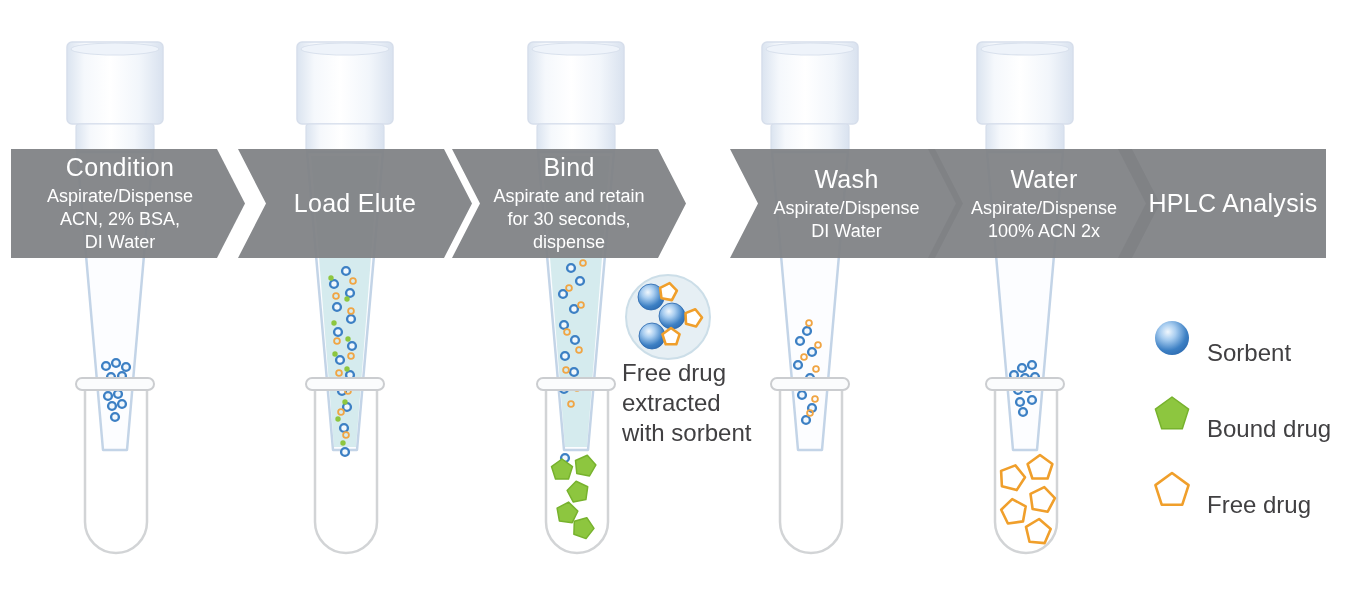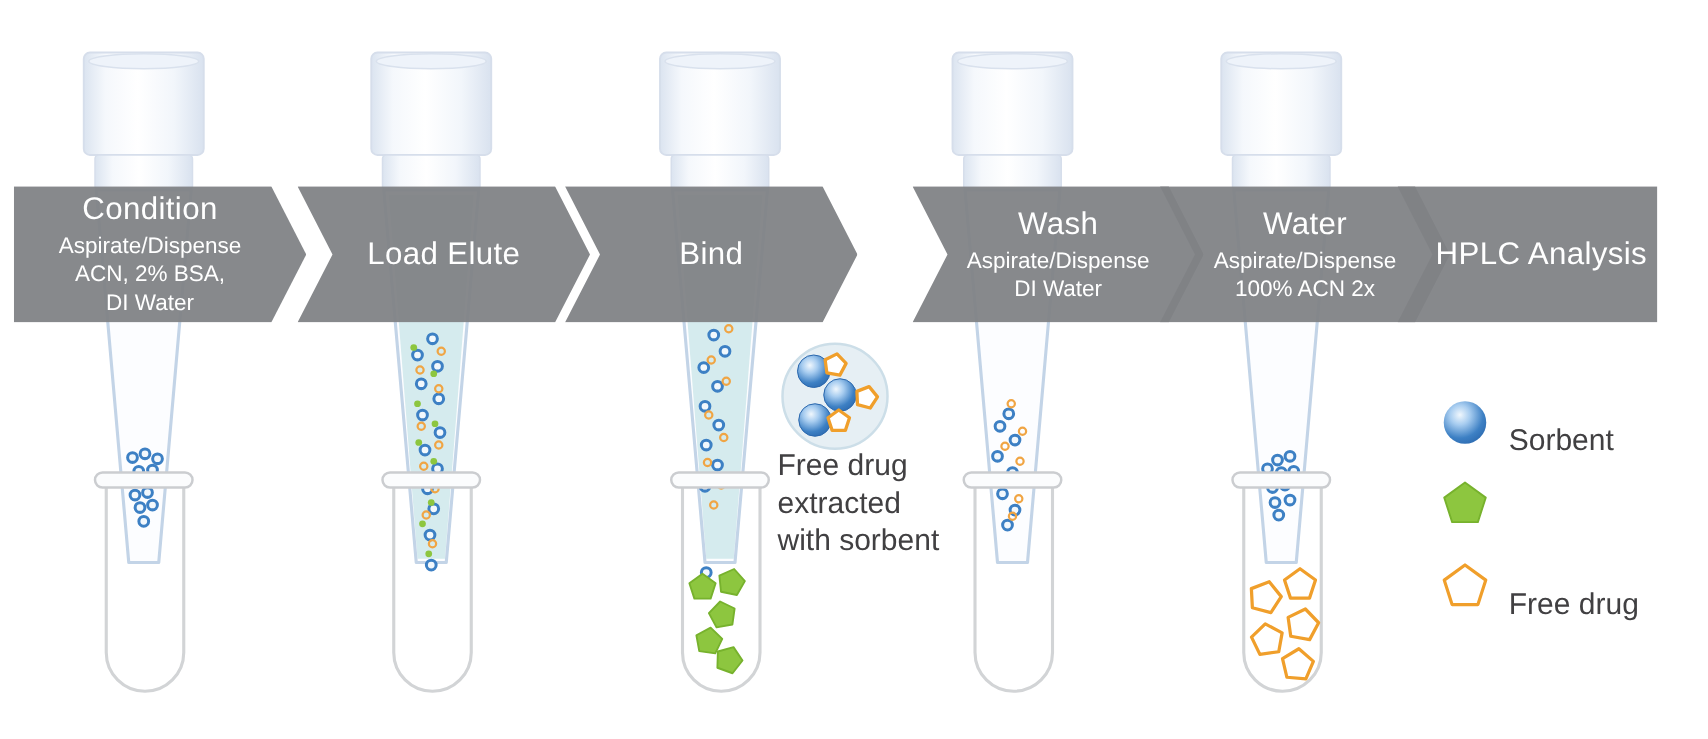--- a/index.html
+++ b/index.html
@@ -202,20 +202,23 @@
   <div class="b-sub">Aspirate/Dispense
 ACN, 2% BSA,
 DI Water</div>
 </div>
 <div class="banner banner--mid" style="left:238px;width:234px">
   <div class="b-title">Load Elute</div>
 
 </div>
 <div class="banner banner--mid" style="left:452px;width:234px">
   <div class="b-title">Bind</div>
+  <div class="b-sub">Aspirate and retain
+for 30 seconds,
+dispense</div>
 </div>
 <div class="banner banner--mid" style="left:730px;width:233px">
   <div class="b-title">Wash</div>
   <div class="b-sub">Aspirate/Dispense
 DI Water</div>
 </div>
 <div class="banner banner--mid" style="left:928px;width:232px">
   <div class="b-title">Water</div>
   <div class="b-sub">Aspirate/Dispense
 100% ACN 2x</div>
@@ -244,20 +247,21 @@
   <div class="legend-row">
     <svg width="38" height="38" viewBox="0 0 38 38">
       <circle cx="19" cy="19" r="17" fill="url(#sphGrad)"></circle>
     </svg>
     <span class="legend-label">Sorbent</span>
   </div>
   <div class="legend-row">
     <svg width="38" height="38" viewBox="0 0 38 38">
       <polygon points="19,2 35.6,14.1 29.3,33.7 8.7,33.7 2.4,14.1" fill="#8dc63f" stroke="#77b22d" stroke-width="1.5" stroke-linejoin="round"></polygon>
     </svg>
+    <span class="legend-label">Bound drug</span>
   </div>
   <div class="legend-row">
     <svg width="38" height="38" viewBox="0 0 38 38">
       <polygon points="19,2 35.6,14.1 29.3,33.7 8.7,33.7 2.4,14.1" fill="#ffffff" stroke="#f09f2b" stroke-width="2.6" stroke-linejoin="round"></polygon>
     </svg>
     <span class="legend-label">Free drug</span>
   </div>
 </div>
 
 </body></html>

